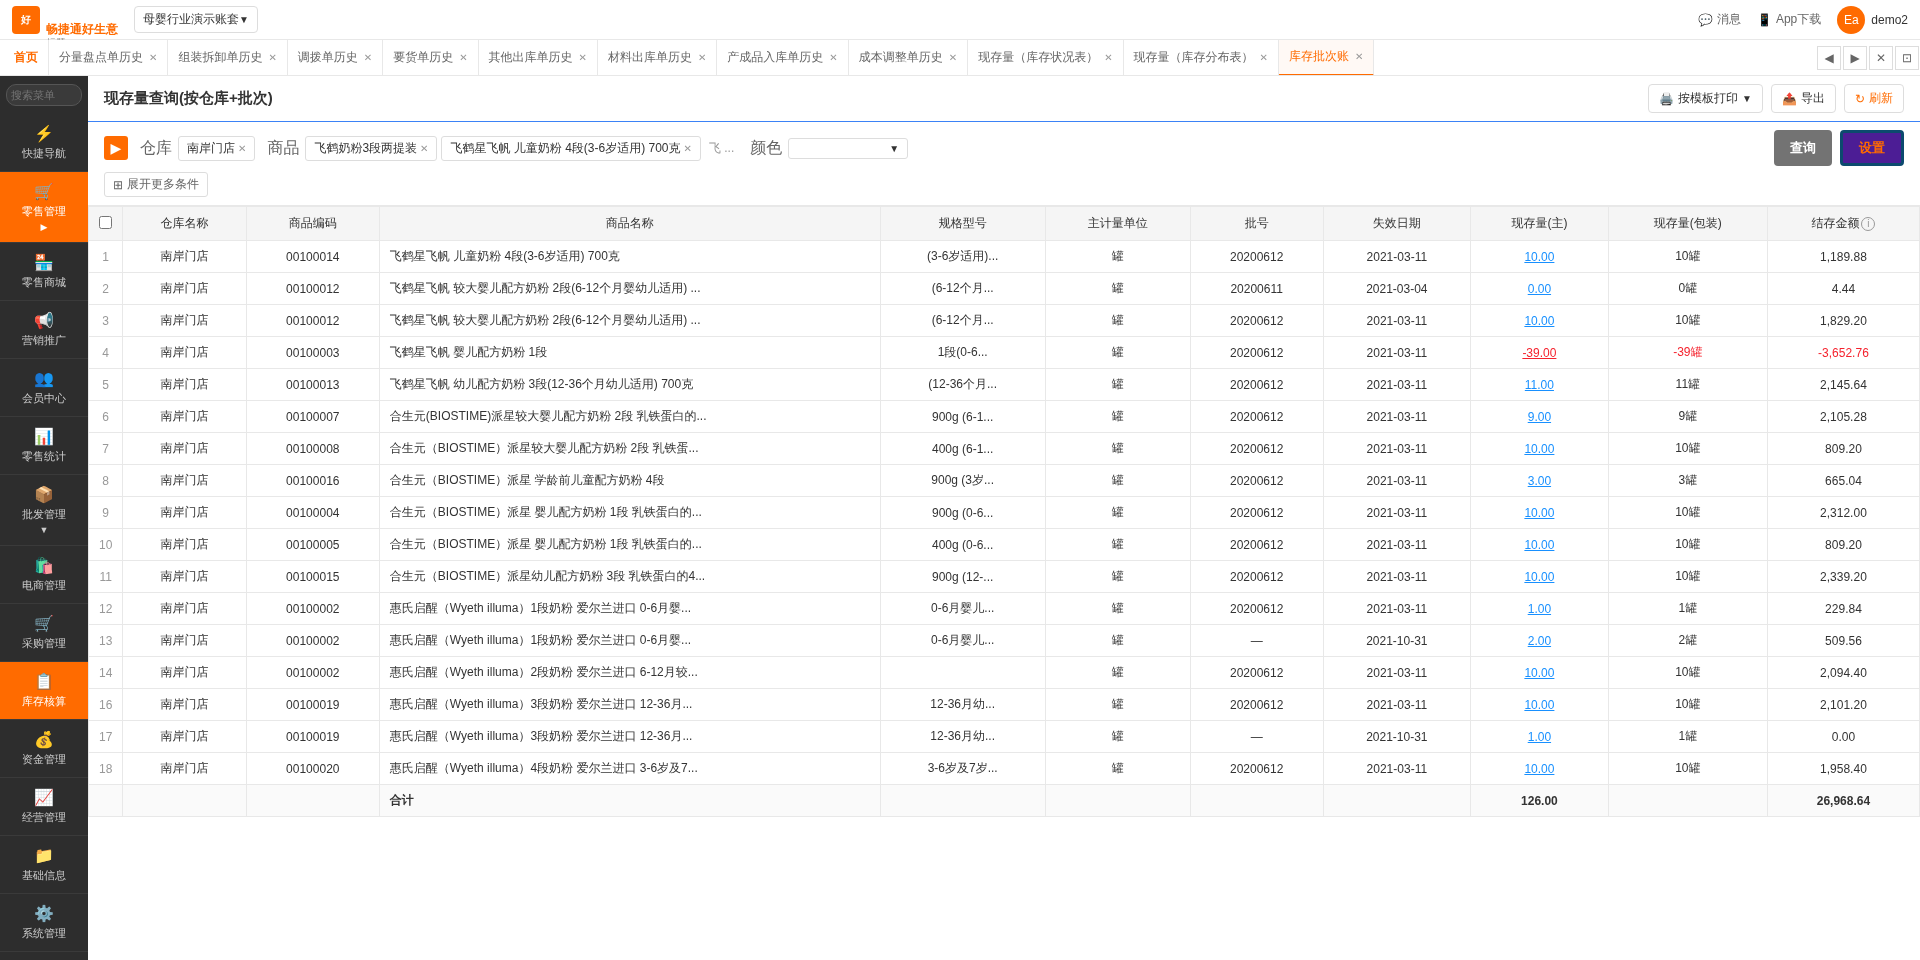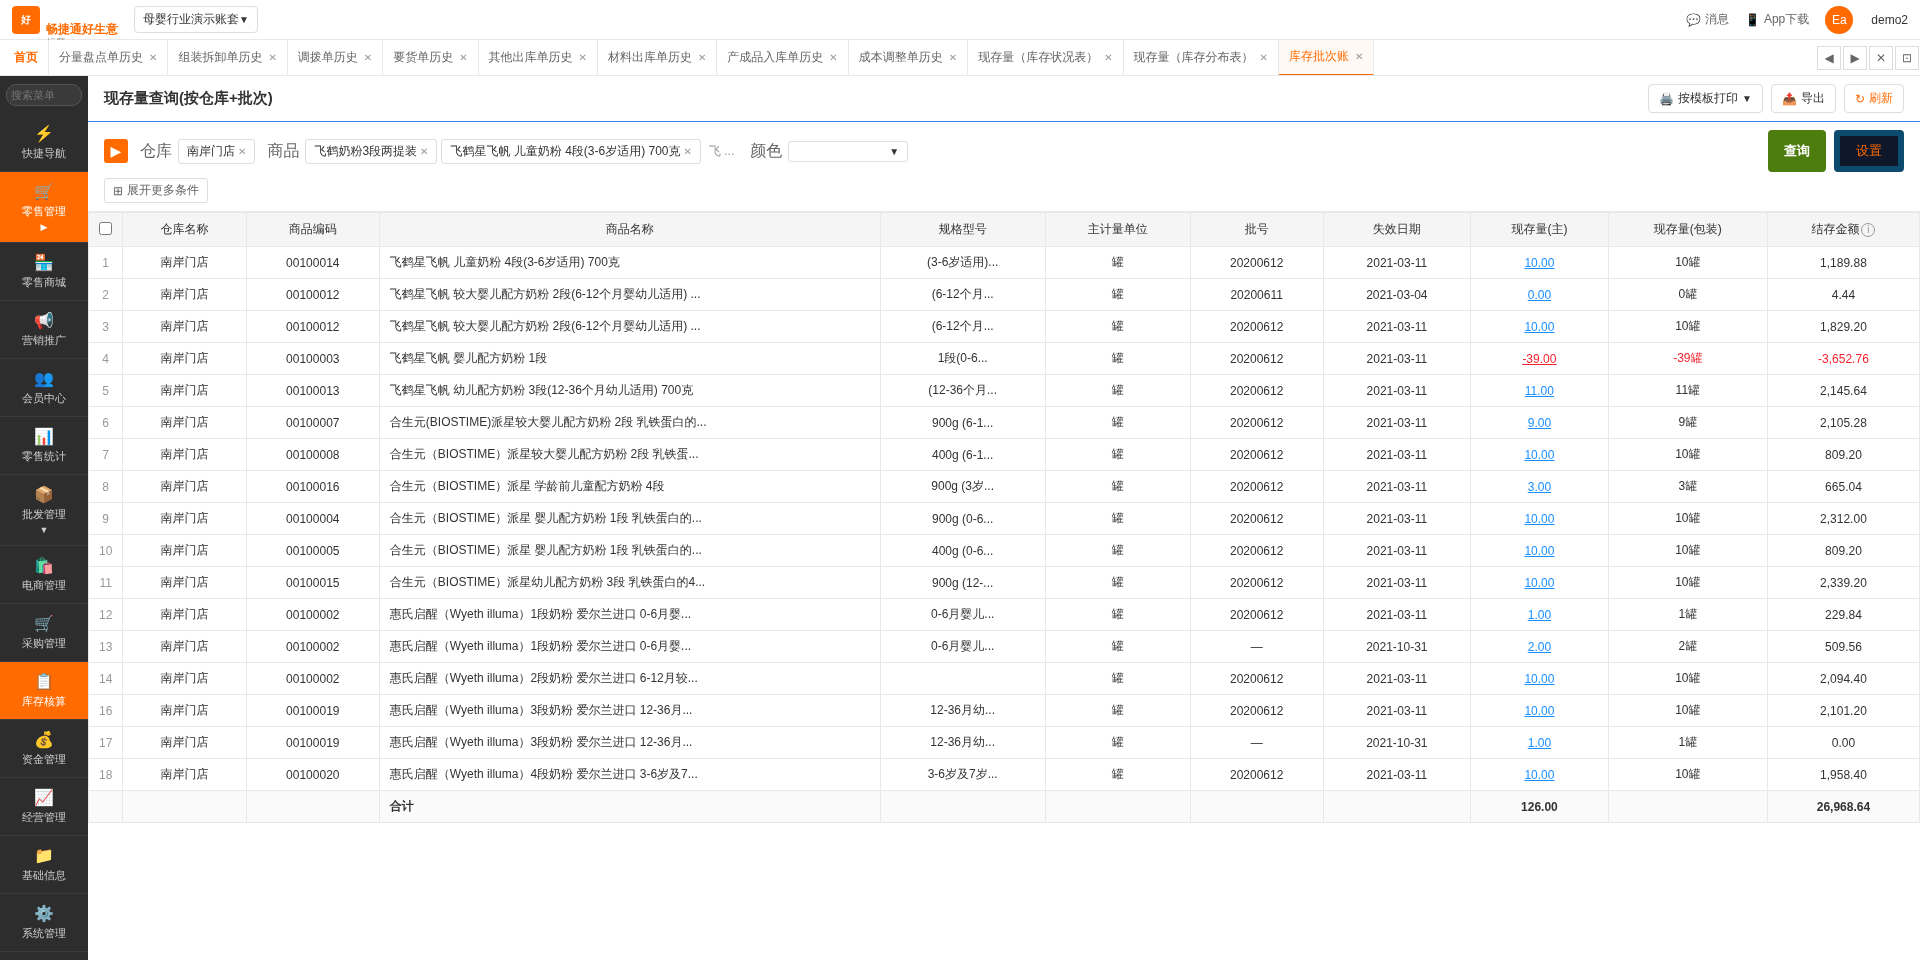--- a/index.html
+++ b/index.html
@@ -52,22 +52,22 @@
     .filter-row { display: flex; align-items: center; gap: 12px; flex-wrap: wrap; }
     .filter-item { display: flex; align-items: center; gap: 6px; }
     .filter-label { font-size: 16px; color: #666; white-space: nowrap; }
     .filter-tags { display: flex; align-items: center; gap: 4px; flex-wrap: wrap; }
     .filter-tag { display: flex; align-items: center; gap: 3px; padding: 3px 8px; background: #fff; border: 1px solid #ddd; border-radius: 3px; font-size: 12px; color: #333; }
     .filter-tag-close { cursor: pointer; color: #999; font-size: 10px; }
     .filter-expand-btn { display: flex; align-items: center; gap: 4px; cursor: pointer; color: #666; font-size: 12px; padding: 3px 8px; border: 1px solid #ddd; border-radius: 3px; background: #fff; }
     .dots-btn { cursor: pointer; color: #999; padding: 0 4px; }
     .color-selector { min-width: 120px; padding: 4px 8px; border: 1px solid #ddd; border-radius: 3px; font-size: 12px; display: flex; align-items: center; justify-content: space-between; cursor: pointer; background: #fff; }
     .expand-btn { width: 24px; height: 24px; background: #ff6b00; color: #fff; border: none; border-radius: 3px; cursor: pointer; display: flex; align-items: center; justify-content: center; font-size: 14px; }
-    .btn-query { padding: 6px 16px; background: #4d7c0f; color: #fff; border: none; border-radius: 4px; cursor: pointer; font-size: 13px; font-weight: bold; }
-    .btn-settings { padding: 6px 16px; background: #0f172a; color: #ff6b00; border: 6px solid #0c4a6e; border-radius: 4px; cursor: pointer; font-size: 13px; }
+    .btn-query { padding: 6px 16px; background: #737373; color: #fff; border: none; border-radius: 4px; cursor: pointer; font-size: 13px; font-weight: bold; }
+    .btn-settings { padding: 6px 16px; background: #4c1d95; color: #ff6b00; border: 3px solid #0c4a6e; border-radius: 4px; cursor: pointer; font-size: 13px; font-weight: bold; }
 
     
     .table-container { flex: 1; overflow: auto; background: #fff; margin: 0; }
     table { width: 100%; border-collapse: collapse; font-size: 12px; }
     thead tr { background: #f5f5f5; }
     th { padding: 8px 10px; text-align: center; border: 1px solid #e8e8e8; color: #333; font-weight: normal; white-space: nowrap; position: sticky; top: 0; background: #f5f5f5; z-index: 1; }
     td { padding: 7px 10px; border: 1px solid #e8e8e8; color: #333; text-align: center; white-space: nowrap; }
     .td-left { text-align: left; }
     .td-link { color: #1890ff; text-decoration: underline; cursor: pointer; }
     .total-row td { background: #fafafa; font-weight: bold; }
@@ -94,21 +94,21 @@
   </div>
   <div class="top-bar-right">
     <div class="top-bar-btn">
       <span>💬</span>
       <span>消息</span>
     </div>
     <div class="top-bar-btn">
       <span>📱</span>
       <span>App下载</span>
     </div>
-    <div style="display:flex;align-items:center;gap:18px;">
+    <div style="display:flex;align-items:center;gap:6px;">
       <div class="avatar">Ea</div>
       <span style="font-size:12px;color:#333;">demo2</span>
     </div>
   </div>
 </div>
 
 <div class="tab-bar">
   <div class="tab-item home">
     <span>首页</span>
   </div>

